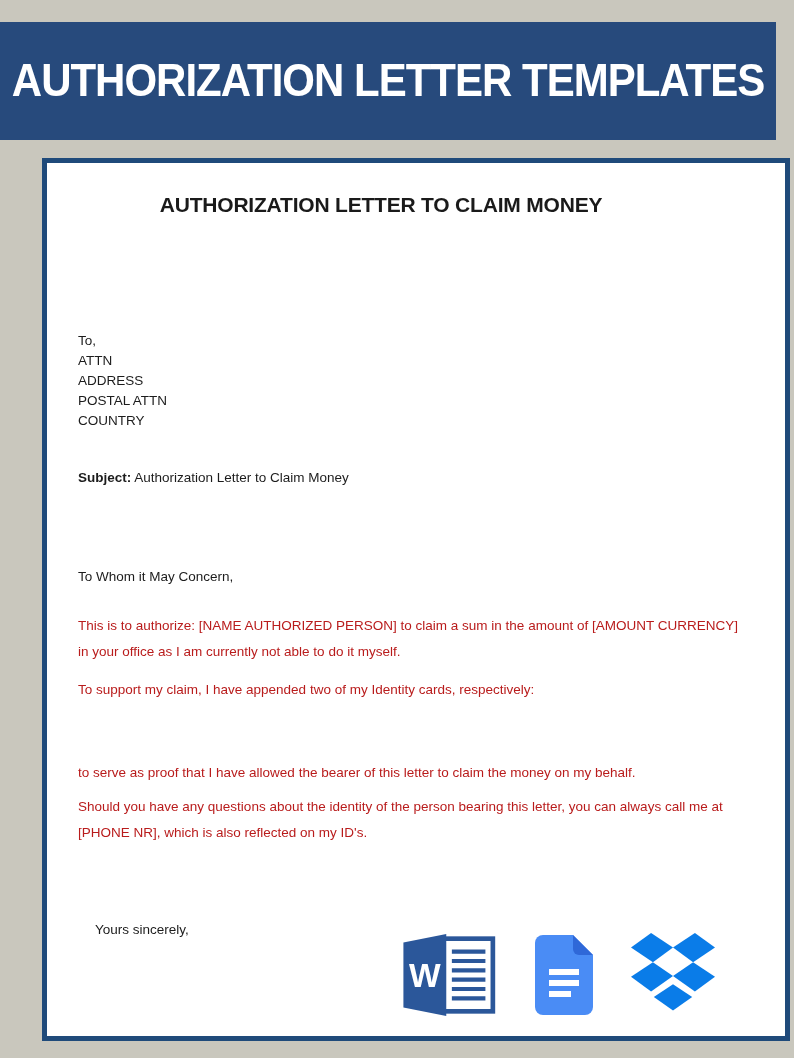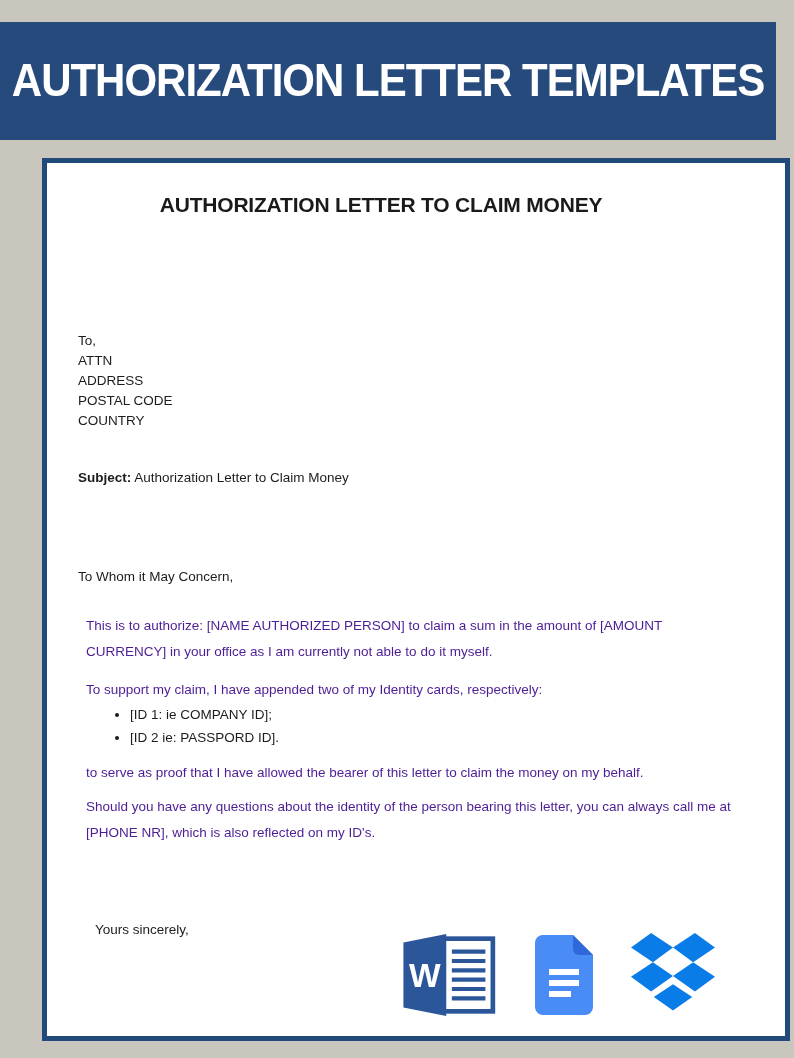--- a/index.html
+++ b/index.html
@@ -82,21 +82,21 @@
     margin-top: 1px;
   }
   .logo-text { font-size: 10px; font-weight: bold; color: #3a3a3a; line-height: 11px; }
 
   
   .body-text { font-size: 13.5px; line-height: 20px; color: #1c1c1c; }
   .recipient { top: 168px; left: 31px; }
   .subject { top: 307px; left: 31px; font-size: 13.5px; }
   .subject b { font-weight: bold; }
   .salutation { top: 404px; left: 31px; }
-  .para { left: 31px; right: 40px; font-size: 13.5px; line-height: 26px; color: #4c1d95; margin-left: 8px; }
+  .para { left: 31px; right: 40px; font-size: 13.5px; line-height: 26px; color: #b91c1c; }
   .p1 { top: 450px; }
   .p2 { top: 514px; }
   .bullets { top: 540px; left: 83px; right: 60px; }
   .bullets li { font-size: 13.5px; line-height: 23px; color: #1c1c1c; }
   .p3 { top: 597px; }
   .p4 { top: 631px; }
   .p5 { top: 685px; }
   .closing { top: 757px; left: 48px; }
 
   
@@ -115,37 +115,33 @@
 
 <main class="page">
 
   <h2 class="abs doc-title">AUTHORIZATION LETTER TO CLAIM MONEY</h2>
 
 
   <div class="abs recipient body-text">
     <div>To,</div>
     <div>ATTN</div>
     <div>ADDRESS</div>
-    <div>POSTAL CODE</div>
+    <div>POSTAL ATTN</div>
     <div>COUNTRY</div>
   </div>
 
   <div class="abs subject">
     <b>Subject:</b><span> Authorization Letter to Claim Money</span>
   </div>
 
   <div class="abs salutation body-text">To Whom it May Concern,</div>
 
   <p class="abs para p1">This is to authorize:  [NAME AUTHORIZED PERSON] to claim a sum in the amount of [AMOUNT CURRENCY] in your office as I am currently not able to do it myself.</p>
   <p class="abs para p2">To support my claim, I have appended two of my Identity cards, respectively:</p>
 
-  <ul class="abs bullets">
-    <li>[ID 1: ie COMPANY ID];</li>
-    <li>[ID 2 ie: PASSPORD ID].</li>
-  </ul>
 
   <p class="abs para p3">to serve as proof that I have allowed the bearer of this letter to claim the money on my behalf.</p>
   <p class="abs para p4">Should you have any questions about the identity of the person bearing this letter, you can always call me at [PHONE NR], which is also reflected on my ID's.</p>
 
   <div class="abs closing body-text">Yours sincerely,</div>
 
   <div class="abs fmt-icons">
 
     <svg class="fmt-icon word-icon" viewBox="0 0 100 88" xmlns="http://www.w3.org/2000/svg">
       <rect x="40" y="5" width="56" height="78" fill="#ffffff" stroke="#2b579a" stroke-width="5"></rect>

